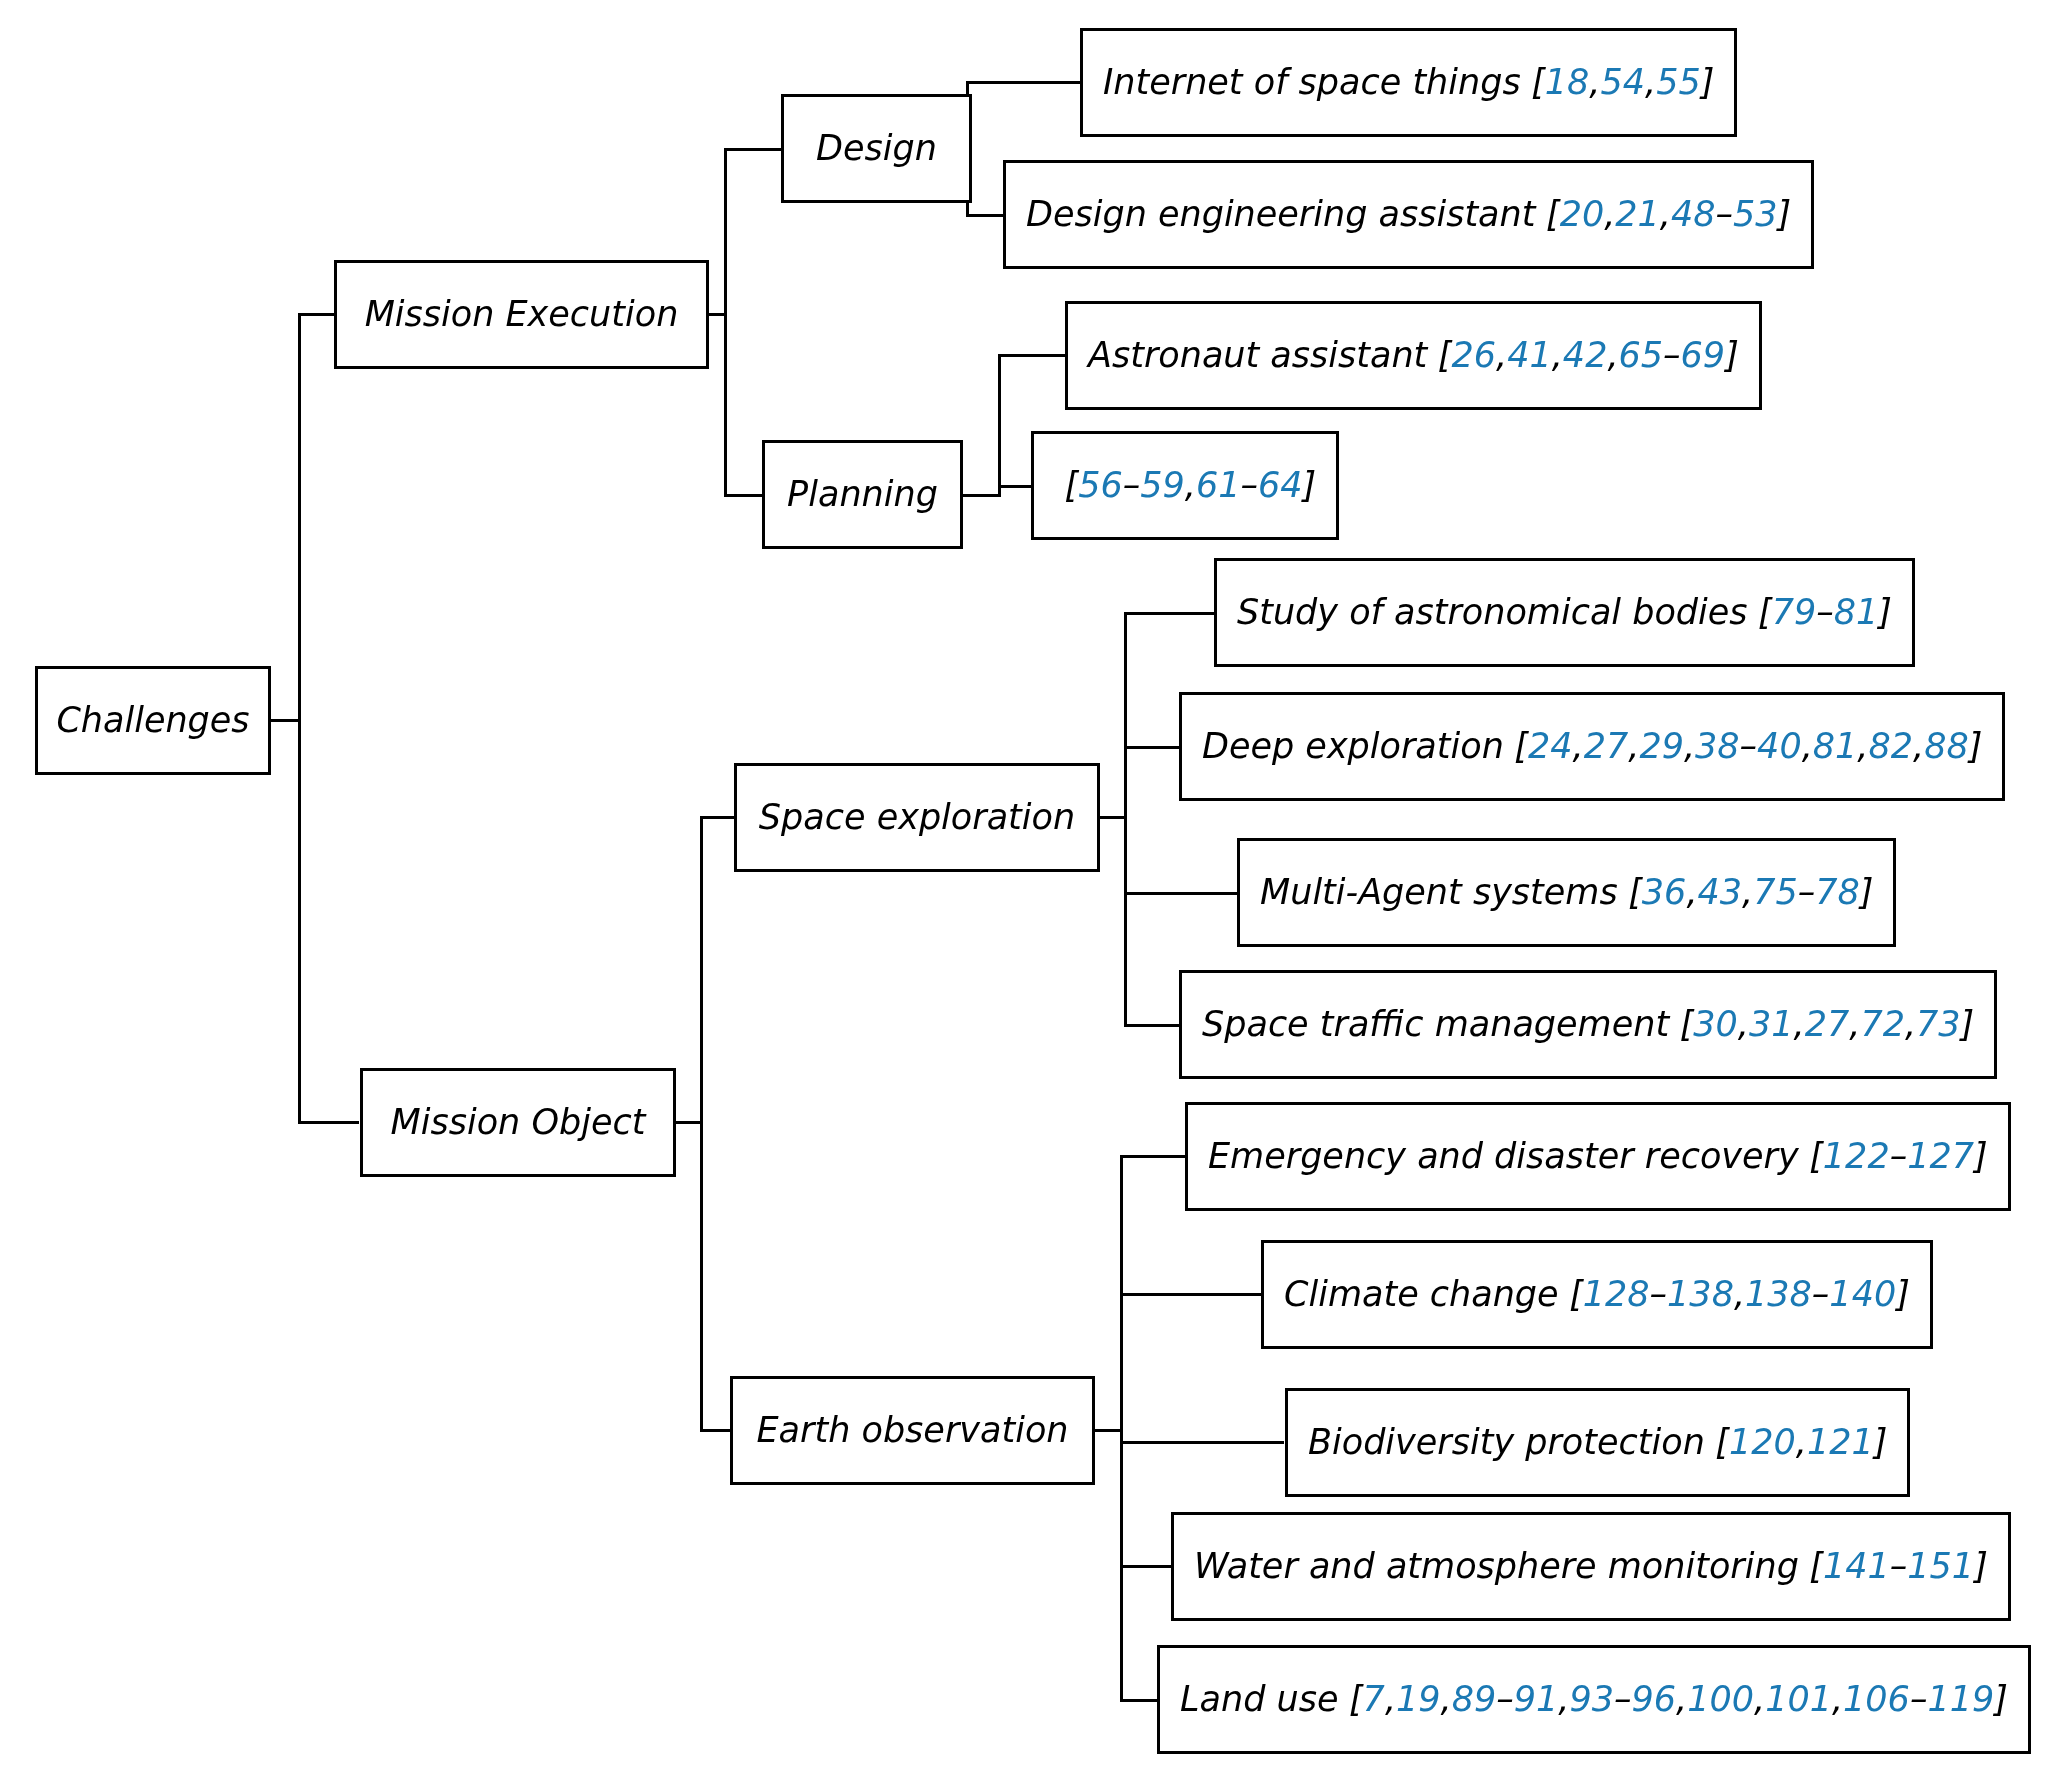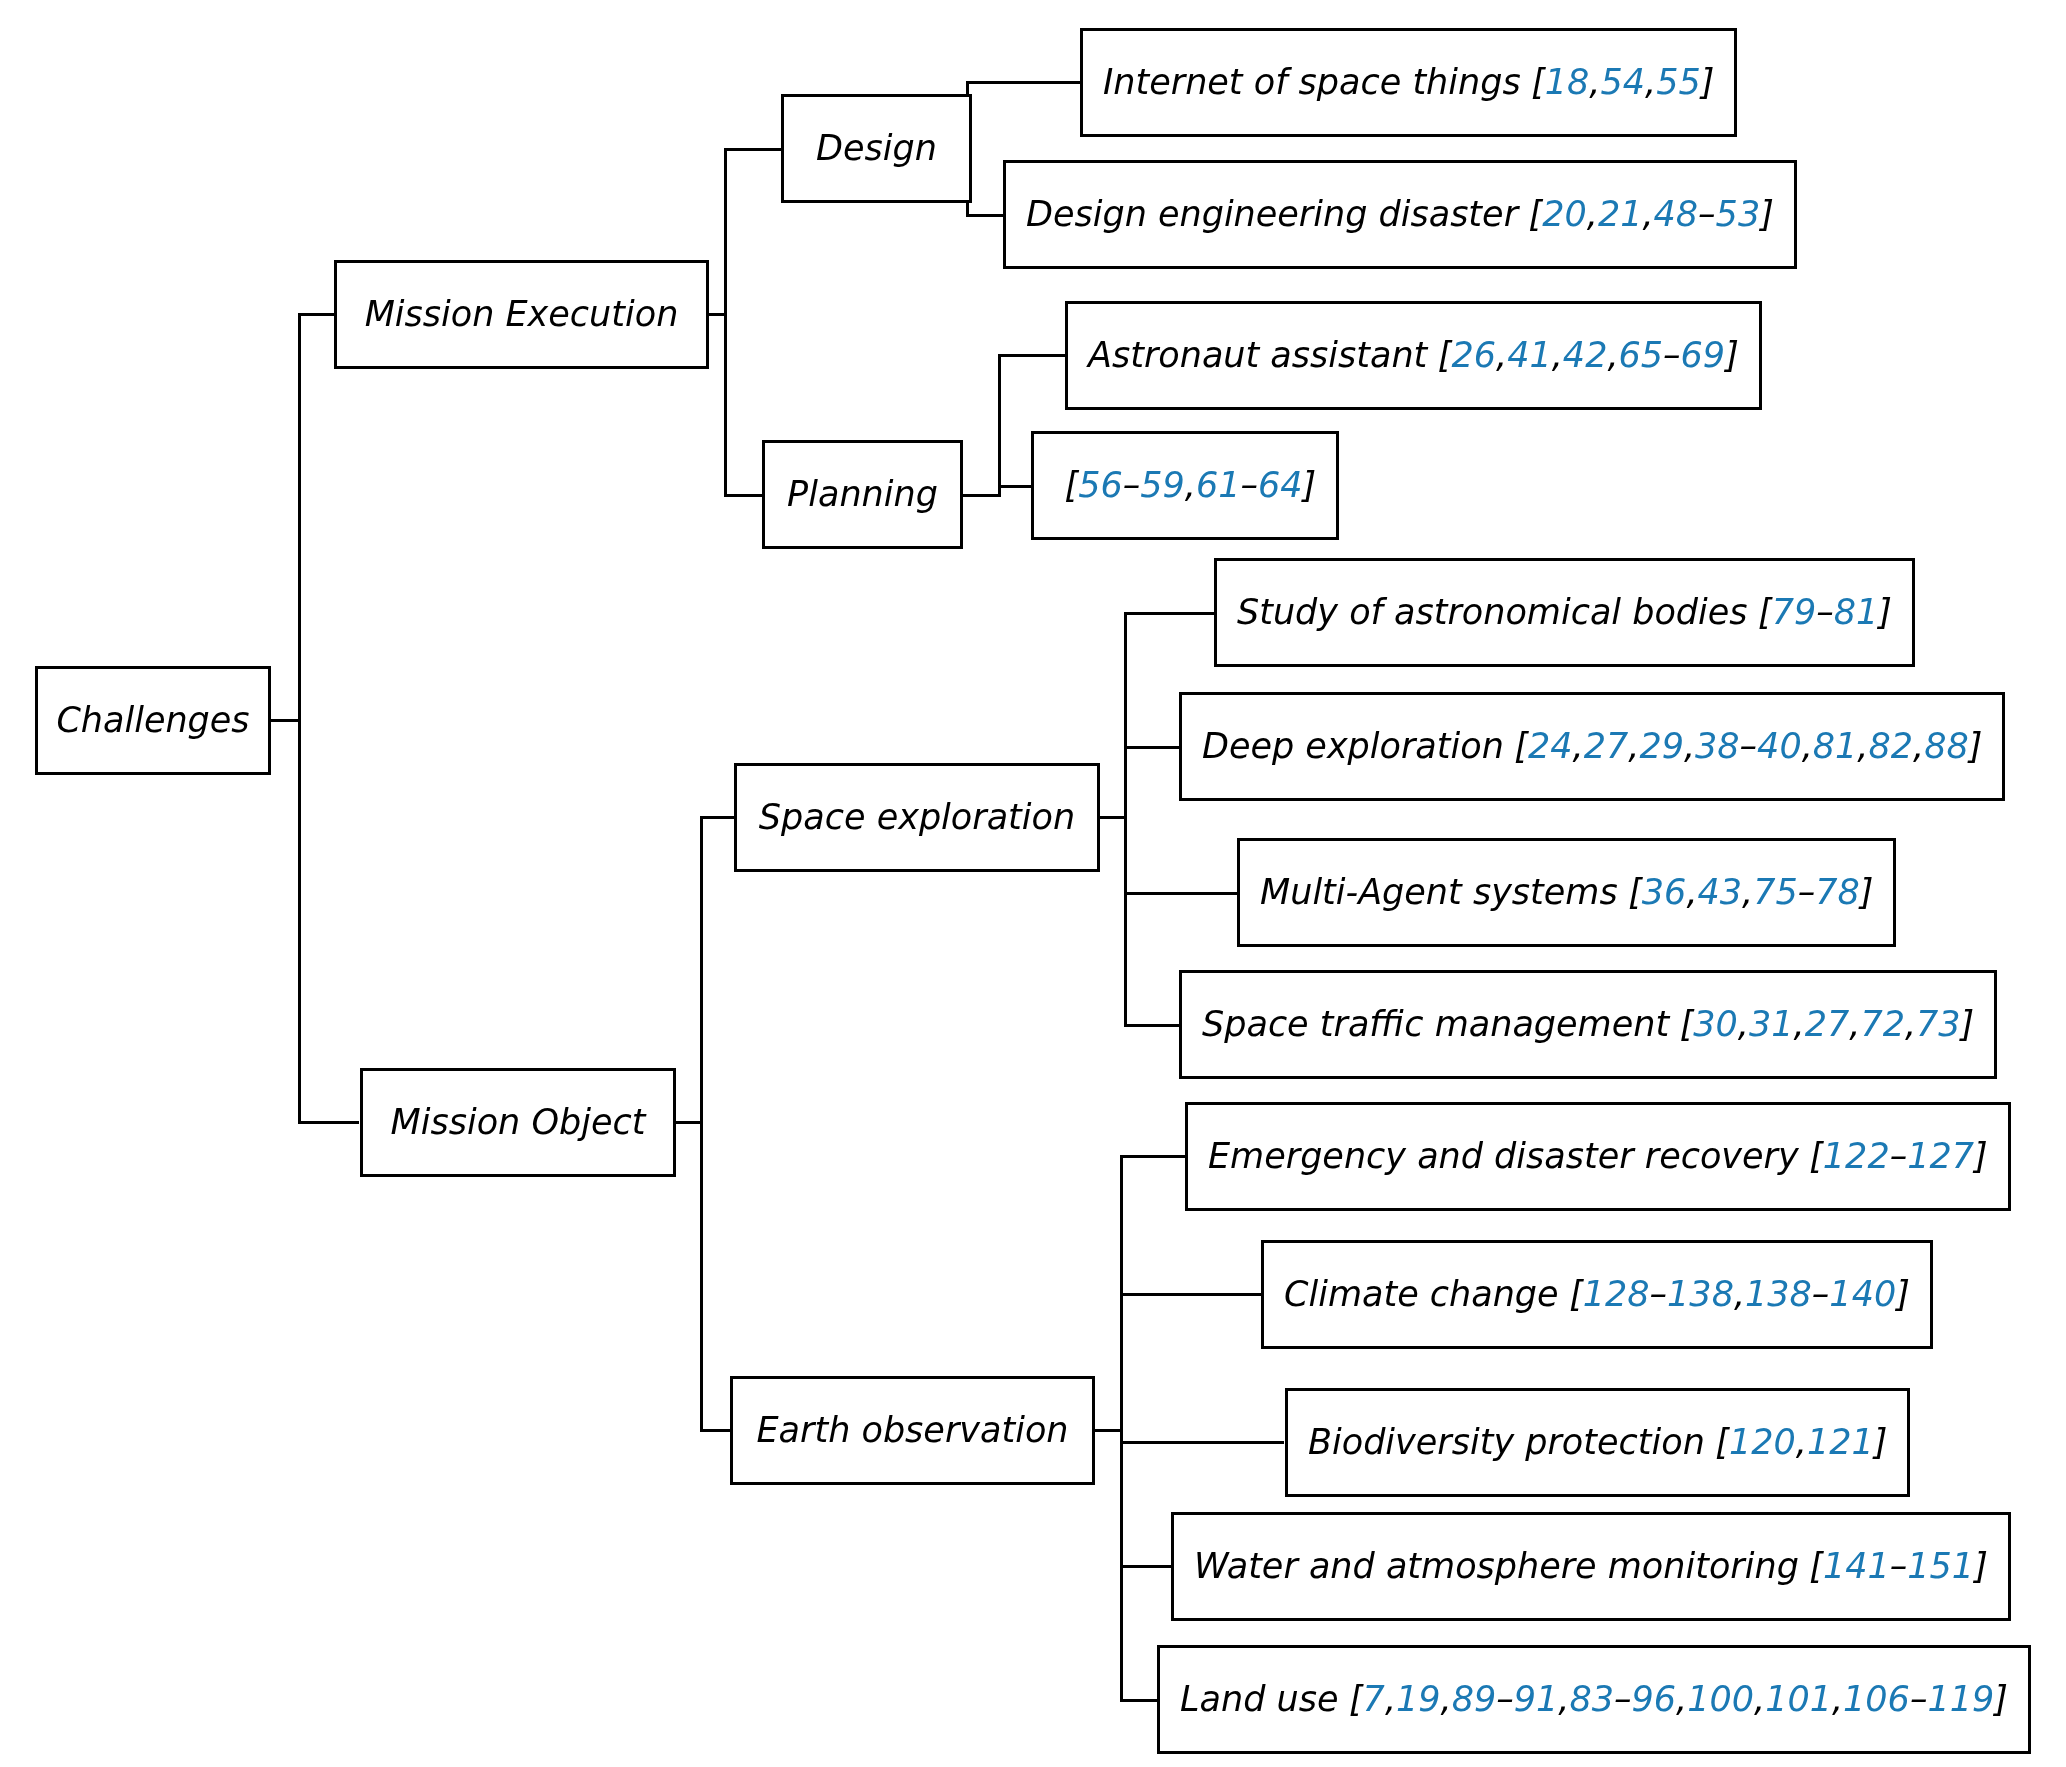--- a/index.html
+++ b/index.html
@@ -69,21 +69,21 @@
   </div>
   <div class="box" style="left:730px; top:1376px; width:365px">
     <span class="lbl">Earth observation</span>
   </div>
 
   <div class="box" style="left:1080px; top:28px">
     <span class="lbl">Internet of space things</span>
     <span class="cite">[<span class="cite-num">18</span>,<span class="cite-num">54</span>,<span class="cite-num">55</span>]</span>
   </div>
   <div class="box" style="left:1003px; top:160px">
-    <span class="lbl">Design engineering disaster</span>
+    <span class="lbl">Design engineering assistant</span>
     <span class="cite">[<span class="cite-num">20</span>,<span class="cite-num">21</span>,<span class="cite-num">48</span>–<span class="cite-num">53</span>]</span>
   </div>
 
   <div class="box" style="left:1065px; top:301px">
     <span class="lbl">Astronaut assistant</span>
     <span class="cite">[<span class="cite-num">26</span>,<span class="cite-num">41</span>,<span class="cite-num">42</span>,<span class="cite-num">65</span>–<span class="cite-num">69</span>]</span>
   </div>
   <div class="box" style="left:1031px; top:431px">
     <span class="cite">[<span class="cite-num">56</span>–<span class="cite-num">59</span>,<span class="cite-num">61</span>–<span class="cite-num">64</span>]</span>
   </div>
@@ -116,21 +116,21 @@
   <div class="box" style="left:1285px; top:1388px">
     <span class="lbl">Biodiversity protection</span>
     <span class="cite">[<span class="cite-num">120</span>,<span class="cite-num">121</span>]</span>
   </div>
   <div class="box" style="left:1171px; top:1512px">
     <span class="lbl">Water and atmosphere monitoring</span>
     <span class="cite">[<span class="cite-num">141</span>–<span class="cite-num">151</span>]</span>
   </div>
   <div class="box" style="left:1157px; top:1645px">
     <span class="lbl">Land use</span>
-    <span class="cite">[<span class="cite-num">7</span>,<span class="cite-num">19</span>,<span class="cite-num">89</span>–<span class="cite-num">91</span>,<span class="cite-num">83</span>–<span class="cite-num">96</span>,<span class="cite-num">100</span>,<span class="cite-num">101</span>,<span class="cite-num">106</span>–<span class="cite-num">119</span>]</span>
+    <span class="cite">[<span class="cite-num">7</span>,<span class="cite-num">19</span>,<span class="cite-num">89</span>–<span class="cite-num">91</span>,<span class="cite-num">93</span>–<span class="cite-num">96</span>,<span class="cite-num">100</span>,<span class="cite-num">101</span>,<span class="cite-num">106</span>–<span class="cite-num">119</span>]</span>
   </div>
 
 <div class="edge" style="left: 270px; top: 719px; width: 30px; height: 3.1px;"></div>
     <div class="edge" style="left: 298px; top: 313px; width: 3.1px; height: 811px;"></div>
     <div class="edge" style="left: 299px; top: 313px; width: 35px; height: 3.1px;"></div>
     <div class="edge" style="left: 299px; top: 1121px; width: 60px; height: 3.1px;"></div>
     <div class="edge" style="left: 709px; top: 313px; width: 17.6px; height: 3.1px;"></div>
     <div class="edge" style="left: 724px; top: 148px; width: 3.1px; height: 349px;"></div>
     <div class="edge" style="left: 725px; top: 148px; width: 56px; height: 3.1px;"></div>
     <div class="edge" style="left: 725px; top: 494px; width: 37px; height: 3.1px;"></div>

